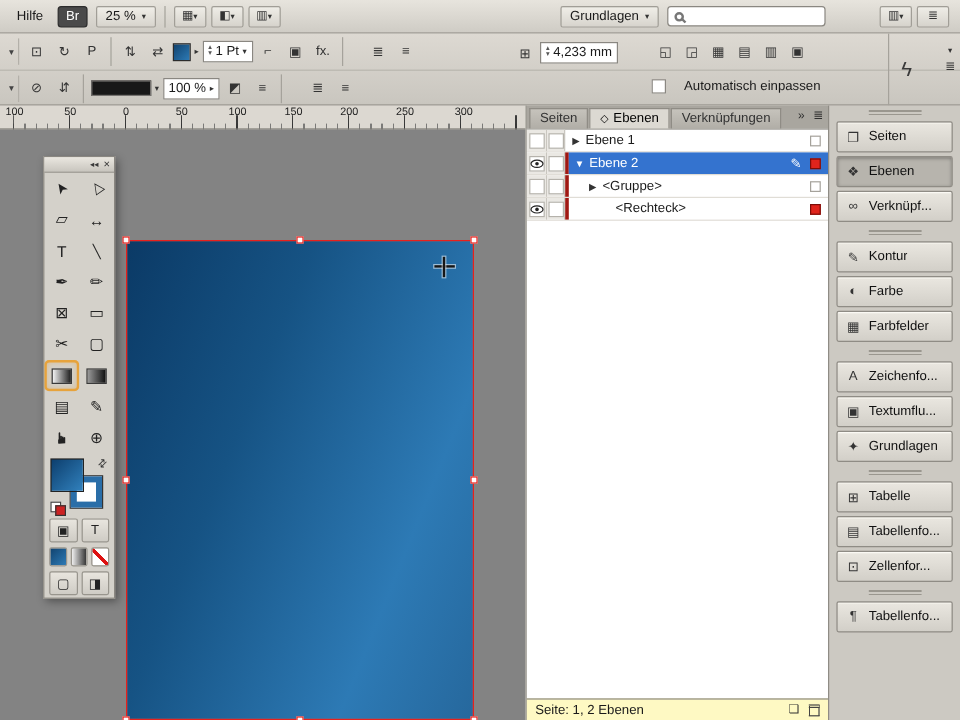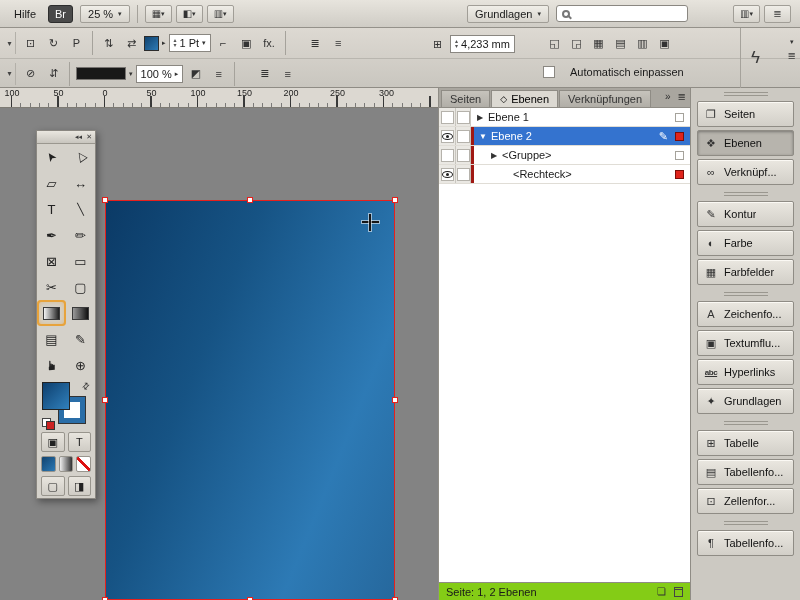--- a/index.html
+++ b/index.html
@@ -137,21 +137,21 @@
   .lcontent { flex:1; display:flex; align-items:center; gap:3px; min-width:0; }
   .lrow.selected .lcontent { background:#3473cf; color:#fff; }
   .lrow.selected .disc { color:#fff; }
   .disc { font-size:8px; color:#333; width:10px; flex:none; text-align:center; }
   .llabel { white-space:nowrap; overflow:hidden; }
   .lpen { margin-left:auto; font-size:11px; color:#fff; }
   .lproxy { width:9px; height:9px; border:1px solid #a5a29b; background:#fff; margin:0 6px 0 4px;
     flex:none; margin-left:auto; }
   .lcontent .lpen + .lproxy { margin-left:4px; }
   .lproxy.red { background:#e0241c; border-color:#7c0d08; }
-  .lstatus { height:18px; flex:none; border-top:1px solid #8f8c85; background:#84cc16;
+  .lstatus { height:18px; flex:none; border-top:1px solid #8f8c85; background:#fef9c3;
     display:flex; align-items:center; padding:0 7px; gap:8px; }
   .sic { margin-left:auto; font-size:10px; color:#333; }
   .trash { width:9px; height:10px; border:1px solid #444; border-top:3px double #444; position:relative; }
 
   
   .dock { position:absolute; top:88px; left:690px; width:110px; height:512px; background:#ccc9c2;
     border-left:1px solid #8f8c85; overflow:hidden; }
   .grip { height:10px; display:flex; align-items:center; justify-content:center; }
   .grip i { width:44px; height:5px;
     background:repeating-linear-gradient(0deg,#9a978f 0 1px,transparent 1px 3px); }
@@ -516,24 +516,20 @@
         <i></i>
       </div>
       <div class="dbtn" data-name="dock-button-zeichenfo">
         <span class="dico" data-name="character-styles-icon">A</span>
         <span class="dlabel" data-name="dock-button-label">Zeichenfo...</span>
       </div>
       <div class="dbtn" data-name="dock-button-textumflu">
         <span class="dico" data-name="text-wrap-icon">▣</span>
         <span class="dlabel" data-name="dock-button-label">Textumflu...</span>
       </div>
-      <div class="dbtn" data-name="dock-button-hyperlinks">
-        <span class="dico abc" data-name="hyperlinks-icon">abc</span>
-        <span class="dlabel" data-name="dock-button-label">Hyperlinks</span>
-      </div>
       <div class="dbtn" data-name="dock-button-attribute">
         <span class="dico" data-name="attributes-icon">✦</span>
         <span class="dlabel" data-name="dock-button-label">Grundlagen</span>
       </div>
       <div class="grip" data-name="dock-grip">
         <i></i>
       </div>
       <div class="dbtn" data-name="dock-button-tabelle">
         <span class="dico" data-name="table-icon">⊞</span>
         <span class="dlabel" data-name="dock-button-label">Tabelle</span>

